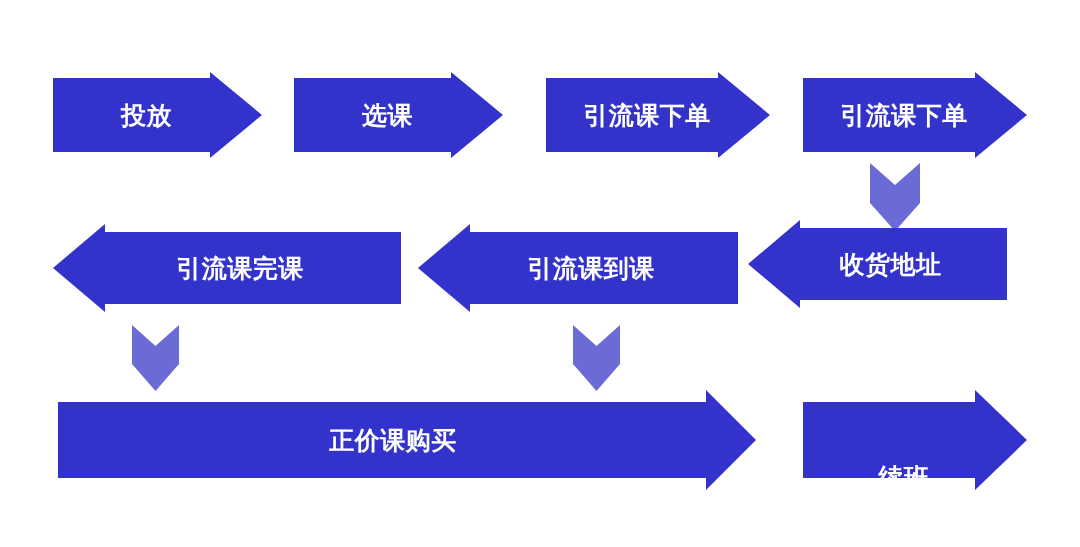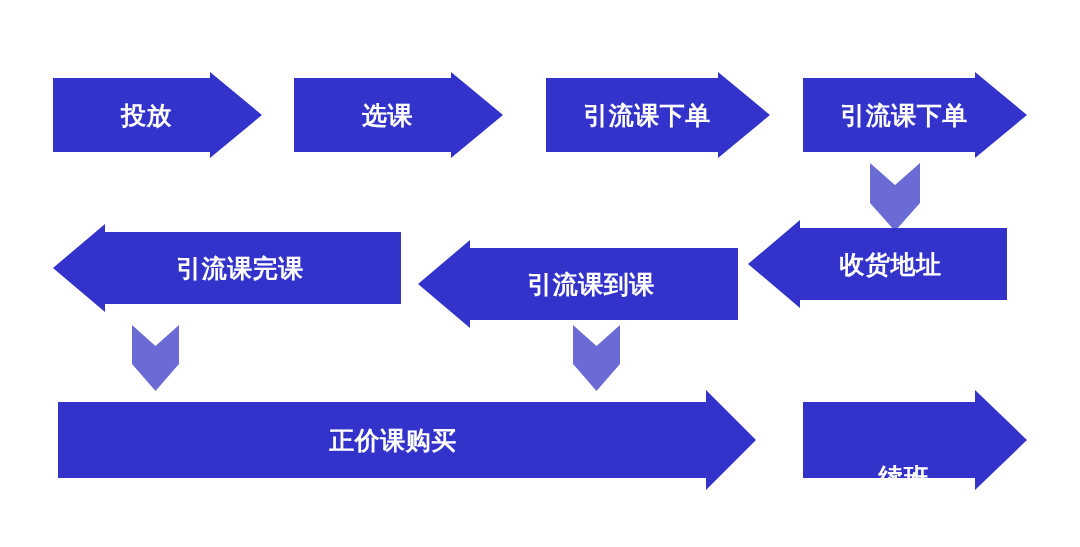--- a/index.html
+++ b/index.html
@@ -97,21 +97,21 @@
     </svg>
   </div>
 
   <div class="node arrow-left" style="left:53px; top:224px; width:348px; height:88px;">
     <svg class="shape-svg" viewBox="0 0 348 88" preserveAspectRatio="none">
       <polygon points="0,44 52,0 52,8 348,8 348,80 52,80 52,88" fill="#3333cc"></polygon>
     </svg>
     <span class="label">引流课完课</span>
   </div>
 
-  <div class="node arrow-left" style="left:418px; top:240px; width:320px; height:88px;">
+  <div class="node arrow-left" style="left:418px; top:224px; width:320px; height:88px;">
     <svg class="shape-svg" viewBox="0 0 320 88" preserveAspectRatio="none">
       <polygon points="0,44 52,0 52,8 320,8 320,80 52,80 52,88" fill="#3333cc"></polygon>
     </svg>
     <span class="label">引流课到课</span>
   </div>
 
   <div class="node arrow-left" style="left:748px; top:220px; width:259px; height:88px;">
     <svg class="shape-svg" viewBox="0 0 259 88" preserveAspectRatio="none">
       <polygon points="0,44 52,0 52,8 259,8 259,80 52,80 52,88" fill="#3333cc"></polygon>
     </svg>

